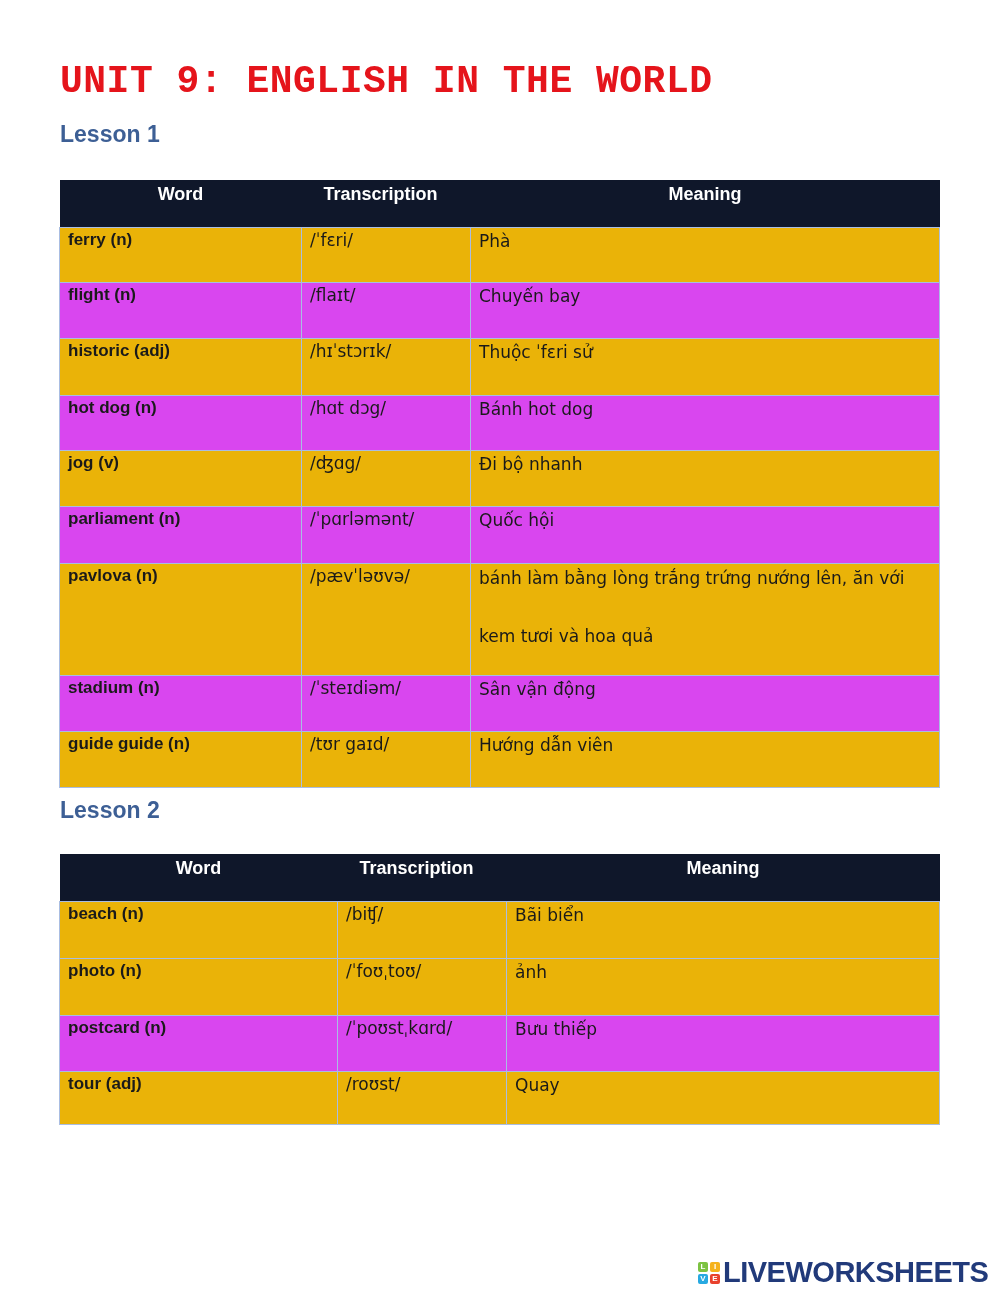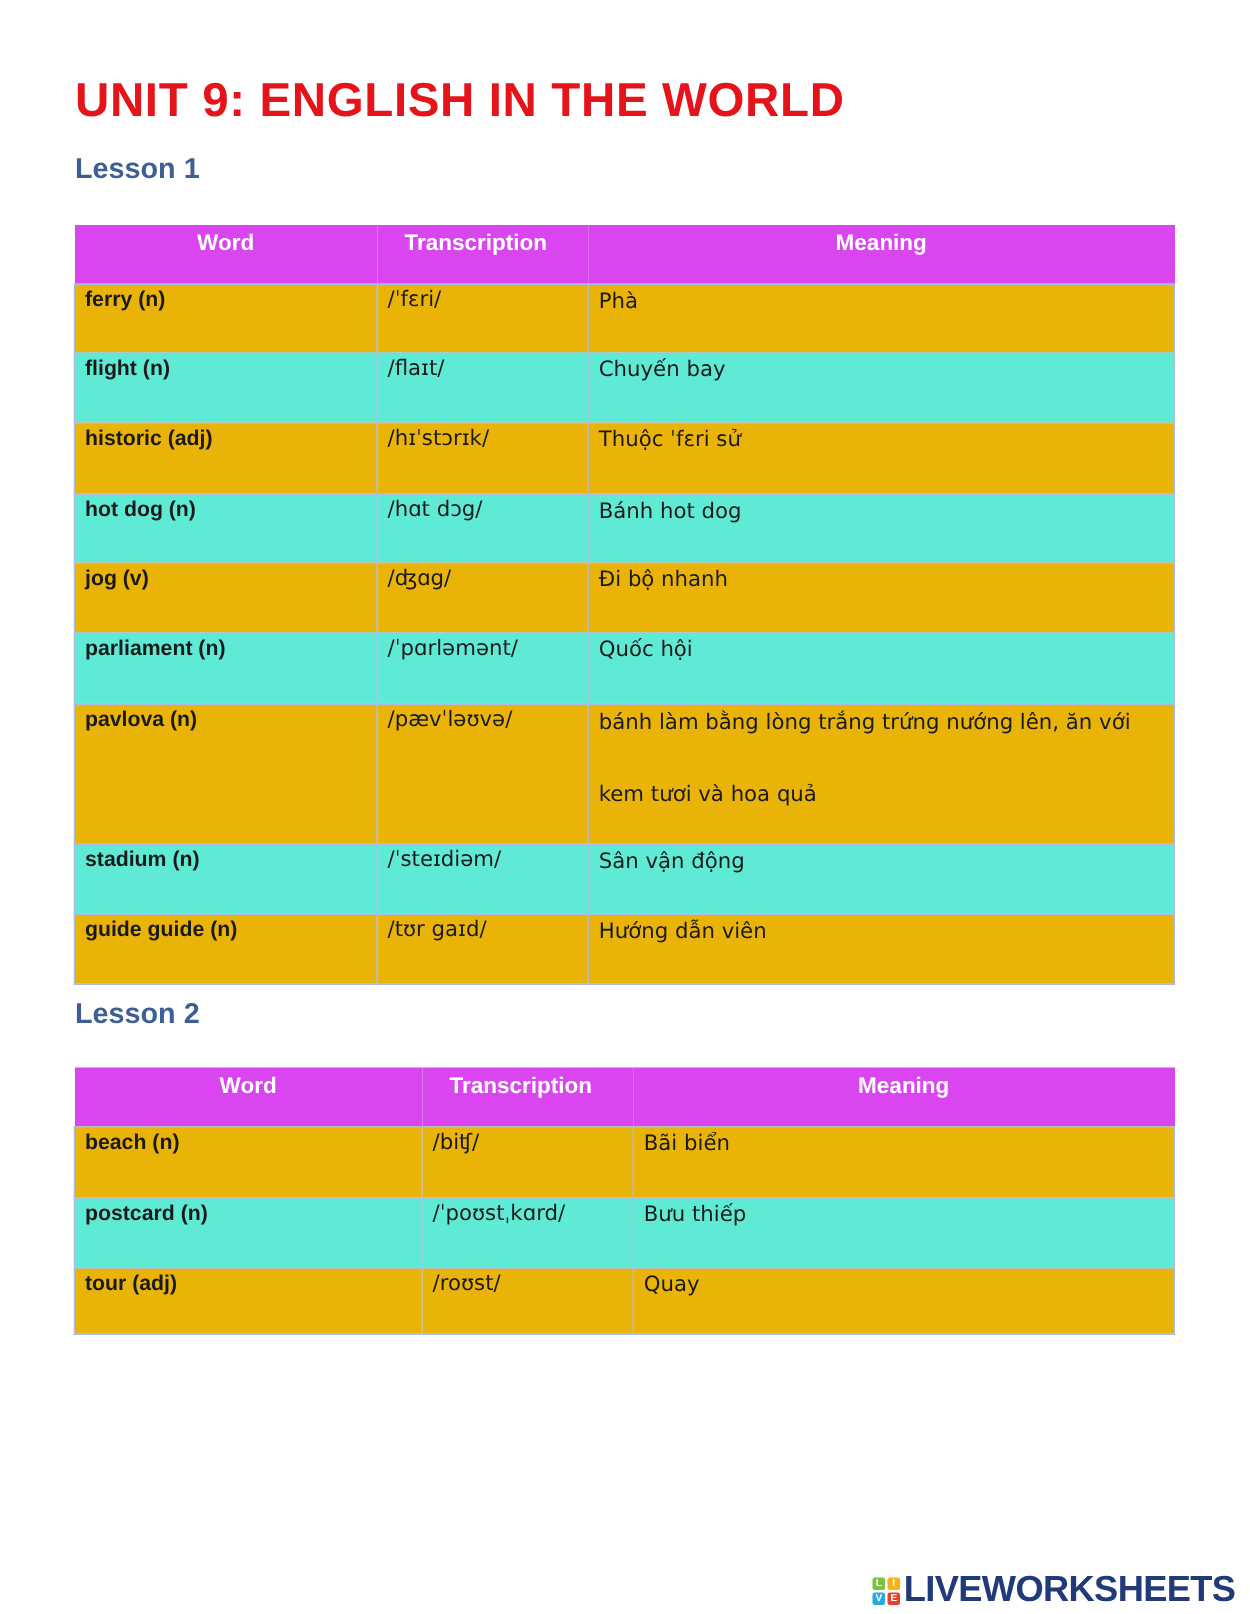--- a/index.html
+++ b/index.html
@@ -1,33 +1,33 @@
 <!DOCTYPE html>
 <html><head>
   <meta charset="utf-8">
   <style>
     html, body { margin: 0; padding: 0; background: #ffffff; }
     body { width: 1000px; height: 1291px; position: relative; overflow: hidden;
            font-family: "DejaVu Sans", sans-serif; color: #1a1a1a; }
     .title { position: absolute; left: 60px; top: 60px; margin: 0;
-             font-family: Liberation Sans, sans-serif; font-weight: bold;
+             font-family: Liberation Mono, monospace; font-weight: bold;
              font-size: 38px; color: #e5141b; letter-spacing: 0.5px; }
     .lesson { position: absolute; left: 60px; margin: 0;
               font-family: "Liberation Sans", sans-serif; font-weight: bold;
               font-size: 23px; color: #3d5f95; }
     table.vocab { position: absolute; left: 59px; width: 880px; border-collapse: collapse;
                   table-layout: fixed; font-size: 17px; }
-    table.vocab th { background: #d946ef; color: #ffffff; font-weight: bold;
+    table.vocab th { background: #0f172a; color: #ffffff; font-weight: bold;
                      font-family: "Liberation Sans", sans-serif; font-size: 18px;
                      text-align: center; vertical-align: top; padding: 4px 6px 0 6px;
                      height: 47px; box-sizing: border-box; border: none; }
     table.vocab td { vertical-align: top; padding: 2px 8px 0 8px; box-sizing: border-box;
                      border: 1px solid #a9bde2; }
     table.vocab tr.odd td { background: #eab308; }
-    table.vocab tr.even td { background: #5eead4; }
+    table.vocab tr.even td { background: #d946ef; }
     td.word { font-weight: bold; font-family: "Liberation Sans", sans-serif; }
     td.meaning { line-height: 56px; padding-top: 0 !important; }
     td.meaning.single { line-height: 22px; padding-top: 2px !important; }
     .logo { position: absolute; left: 698px; top: 1256px; display: flex; align-items: center; }
     .logo-blocks { display: grid; grid-template-columns: 10px 10px; grid-template-rows: 10px 10px; gap: 2px; margin-right: 3px; }
     .logo-blocks span { display: block; width: 10px; height: 10px; border-radius: 2px;
                         font-size: 8px; color: #fff; font-weight: bold; text-align: center; line-height: 10px;
                         font-family: "Liberation Sans", sans-serif; }
     .logo-text { font-family: "Liberation Sans", sans-serif; font-weight: bold;
                  font-size: 29px; color: #213a7a; letter-spacing: -0.5px; }
@@ -117,20 +117,25 @@
       <th style="text-align:left;padding-left:22px;">Transcription</th>
       <th>Meaning</th>
     </tr>
   </thead>
   <tbody>
     <tr class="odd" style="height:57px">
       <td class="word">beach (n)</td>
       <td>/biʧ/</td>
       <td class="meaning single">Bãi biển</td>
     </tr>
+    <tr class="odd" style="height:57px">
+      <td class="word">photo (n)</td>
+      <td>/ˈfoʊˌtoʊ/</td>
+      <td class="meaning single">ảnh</td>
+    </tr>
     <tr class="even" style="height:56px">
       <td class="word">postcard (n)</td>
       <td>/ˈpoʊstˌkɑrd/</td>
       <td class="meaning single">Bưu thiếp</td>
     </tr>
     <tr class="odd" style="height:53px">
       <td class="word">tour (adj)</td>
       <td>/roʊst/</td>
       <td class="meaning single">Quay</td>
     </tr>

